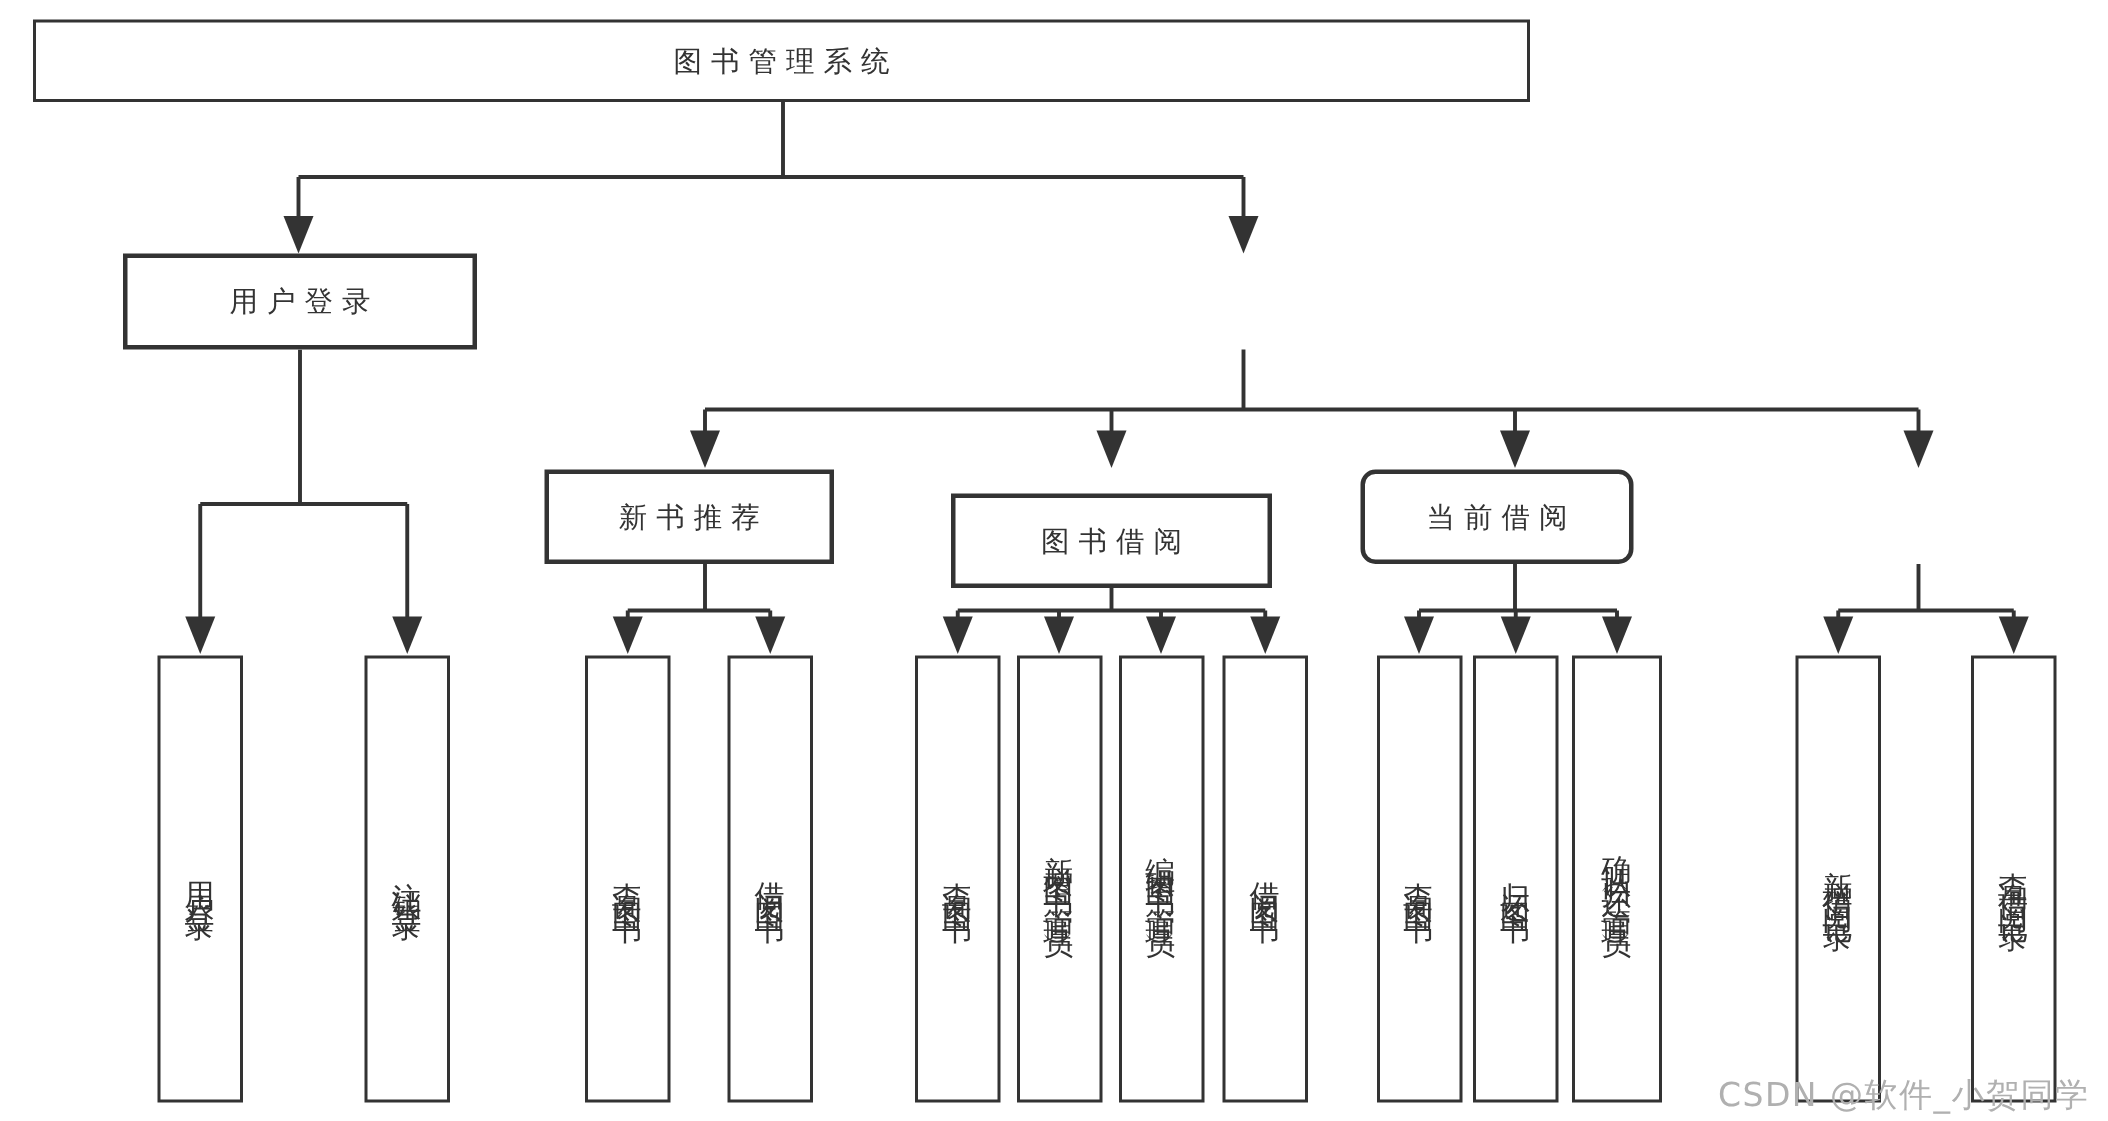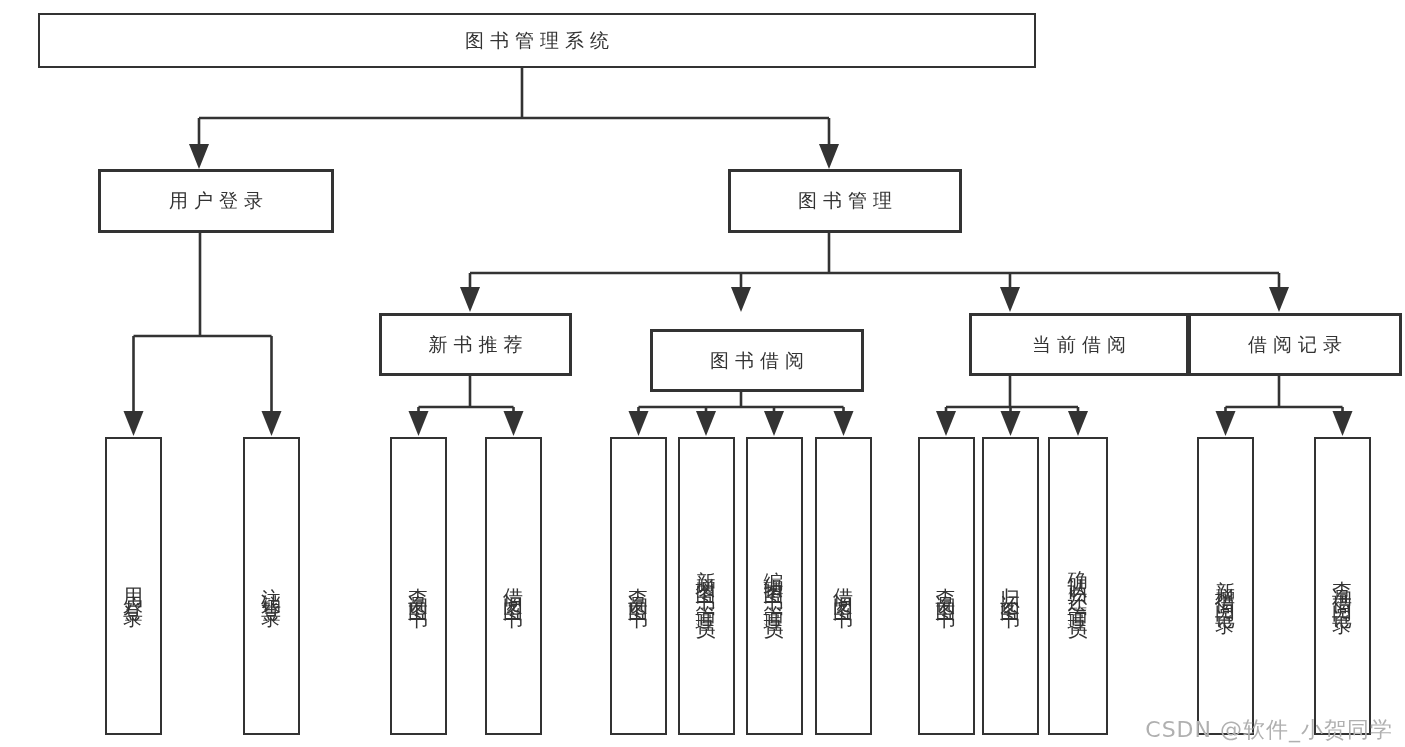--- a/index.html
+++ b/index.html
@@ -26,21 +26,21 @@
     box-sizing: border-box;
     background: #ffffff;
     border: 3px solid #333333;
     color: #333333;
     display: flex;
     align-items: center;
     justify-content: center;
     z-index: 2;
   }
   .node.root   { border-width: 2.5px; }
-  .node.hnode  { font-size: 19px; letter-spacing: 6px; text-indent: 6px; white-space: nowrap; margin-left: 16px; }
+  .node.hnode  { font-size: 19px; letter-spacing: 6px; text-indent: 6px; white-space: nowrap; }
   .node.vnode  { border-width: 2.5px; }
   .vtext {
     writing-mode: vertical-rl;
     text-orientation: mixed;
     font-size: 20px;
     letter-spacing: 7px;
     line-height: 1;
     white-space: nowrap;
   }
   .watermark {
@@ -102,26 +102,24 @@
       <polygon points="1068,411 1088,411 1078,436"></polygon>
 
       <polygon points="1215.5,411 1235.5,411 1225.5,436"></polygon>
       <polygon points="1332.5,411 1352.5,411 1342.5,436"></polygon>
     </g>
   </svg>
 
   <div class="node root hnode" style="left:22px; top:13px; width:998px; height:55px;">图书管理系统</div>
 
   <div class="node hnode" style="left:82px; top:169px; width:236px; height:64px;">用户登录</div>
-  <div class="node hnode" style="left:712px; top:169px; width:234px; height:64px;">图书管理</div>
 
   <div class="node hnode" style="left:363px; top:313px; width:193px; height:63px;">新书推荐</div>
   <div class="node hnode" style="left:634px; top:329px; width:214px; height:63px;">图书借阅</div>
-  <div class="node hnode" style="left:953px; top:313px; width:220px; height:63px;">当前借阅</div>
-  <div class="node hnode" style="left:1172px; top:313px; width:214px; height:63px;">借阅记录</div>
+  <div class="node hnode" style="left:907px; top:313px; width:182px; height:63px;border-radius:10px;">当前借阅</div>
 
   <div class="node vnode" style="left:105px; top:437px; width:57px; height:298px;">
     <span class="vtext">用户登录</span>
   </div>
   <div class="node vnode" style="left:243px; top:437px; width:57px; height:298px;">
     <span class="vtext">注销登录</span>
   </div>
 
   <div class="node vnode" style="left:390px; top:437px; width:57px; height:298px;">
     <span class="vtext">查询图书</span>

